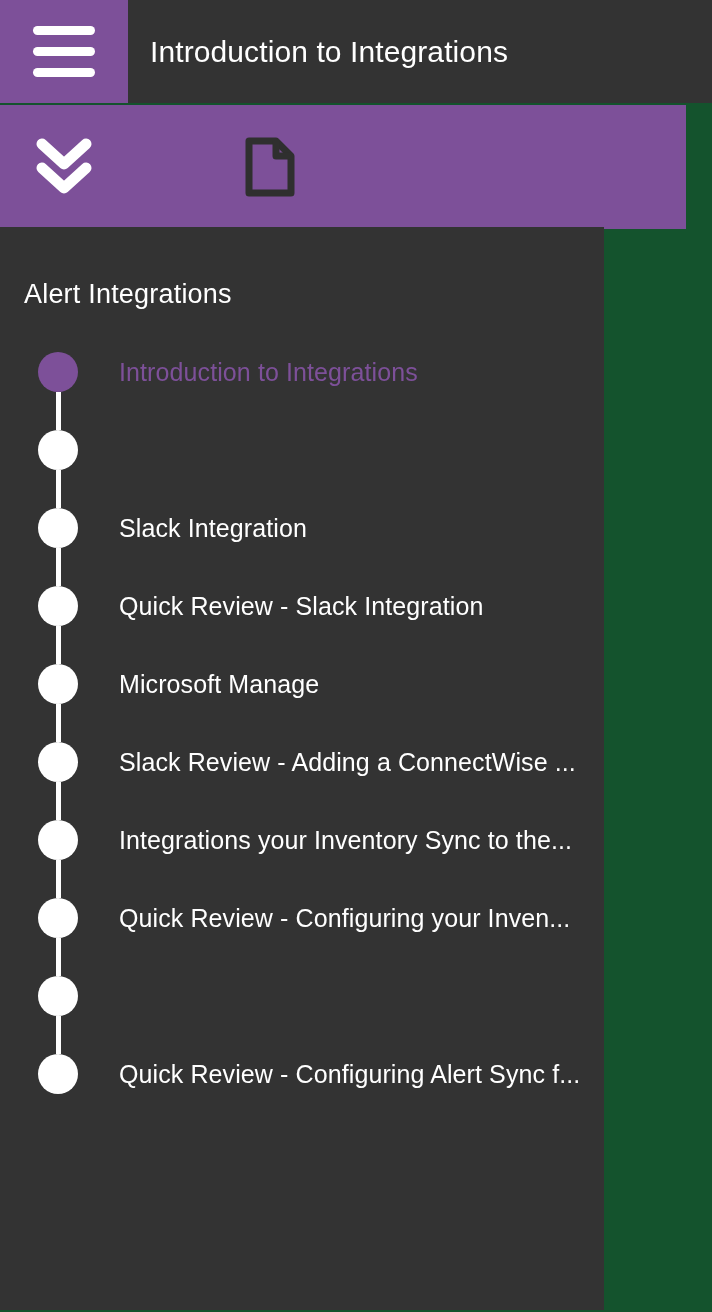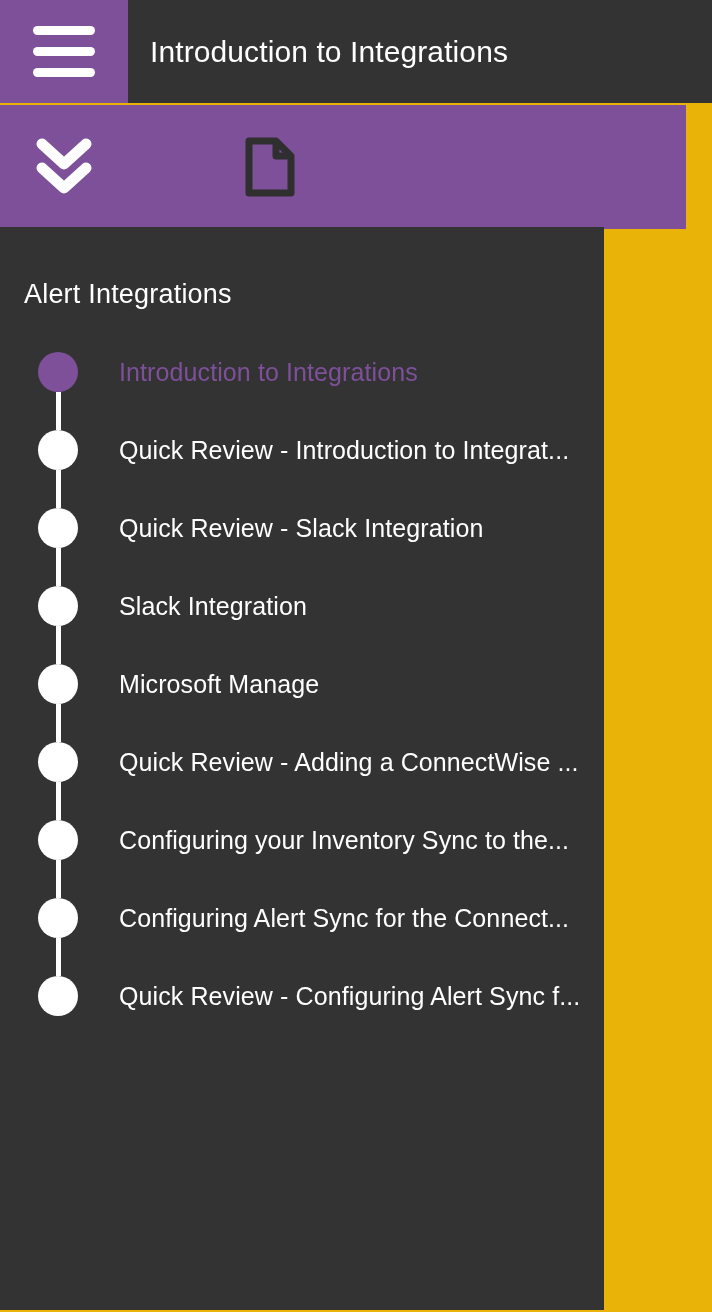--- a/index.html
+++ b/index.html
@@ -12,21 +12,21 @@
     height: 1312px;
     overflow: hidden;
     font-family: "Liberation Sans", sans-serif;
     -webkit-font-smoothing: antialiased;
   }
 
   .app {
     position: relative;
     width: 712px;
     height: 1312px;
-    background: #eab308;
+    background: #14532d;
   }
 
   
   .topbar {
     position: absolute;
     left: 0; top: 0;
     width: 712px;
     height: 103px;
     background: #333333;
     display: flex;
@@ -207,69 +207,75 @@
             <span class="tl-dot"></span>
           </div>
           <div class="tl-label">Introduction to Integrations</div>
         </div>
         <div class="tl-item">
           <div class="tl-marker">
             <span class="conn up"></span>
             <span class="conn down"></span>
             <span class="tl-dot"></span>
           </div>
-          <div class="tl-label">Quick Review - Introduction to Integrat...</div>
+        </div>
+        <div class="tl-item">
+          <div class="tl-marker">
+            <span class="conn up"></span>
+            <span class="conn down"></span>
+            <span class="tl-dot"></span>
+          </div>
+          <div class="tl-label">Slack Integration</div>
         </div>
         <div class="tl-item">
           <div class="tl-marker">
             <span class="conn up"></span>
             <span class="conn down"></span>
             <span class="tl-dot"></span>
           </div>
           <div class="tl-label">Quick Review - Slack Integration</div>
         </div>
         <div class="tl-item">
           <div class="tl-marker">
             <span class="conn up"></span>
             <span class="conn down"></span>
             <span class="tl-dot"></span>
           </div>
-          <div class="tl-label">Slack Integration</div>
-        </div>
-        <div class="tl-item">
-          <div class="tl-marker">
-            <span class="conn up"></span>
-            <span class="conn down"></span>
-            <span class="tl-dot"></span>
-          </div>
           <div class="tl-label">Microsoft Manage</div>
         </div>
         <div class="tl-item">
           <div class="tl-marker">
             <span class="conn up"></span>
             <span class="conn down"></span>
             <span class="tl-dot"></span>
           </div>
-          <div class="tl-label">Quick Review - Adding a ConnectWise ...</div>
-        </div>
-        <div class="tl-item">
-          <div class="tl-marker">
-            <span class="conn up"></span>
-            <span class="conn down"></span>
-            <span class="tl-dot"></span>
-          </div>
-          <div class="tl-label">Configuring your Inventory Sync to the...</div>
-        </div>
-        <div class="tl-item">
-          <div class="tl-marker">
-            <span class="conn up"></span>
-            <span class="conn down"></span>
-            <span class="tl-dot"></span>
-          </div>
-          <div class="tl-label">Configuring Alert Sync for the Connect...</div>
+          <div class="tl-label">Slack Review - Adding a ConnectWise ...</div>
+        </div>
+        <div class="tl-item">
+          <div class="tl-marker">
+            <span class="conn up"></span>
+            <span class="conn down"></span>
+            <span class="tl-dot"></span>
+          </div>
+          <div class="tl-label">Integrations your Inventory Sync to the...</div>
+        </div>
+        <div class="tl-item">
+          <div class="tl-marker">
+            <span class="conn up"></span>
+            <span class="conn down"></span>
+            <span class="tl-dot"></span>
+          </div>
+          <div class="tl-label">Quick Review - Configuring your Inven...</div>
+        </div>
+        <div class="tl-item">
+          <div class="tl-marker">
+            <span class="conn up"></span>
+            <span class="conn down"></span>
+            <span class="tl-dot"></span>
+          </div>
         </div>
         <div class="tl-item">
           <div class="tl-marker">
             <span class="conn up"></span>
             <span class="tl-dot"></span>
           </div>
           <div class="tl-label">Quick Review - Configuring Alert Sync f...</div>
         </div>
       </div>
   </div>

